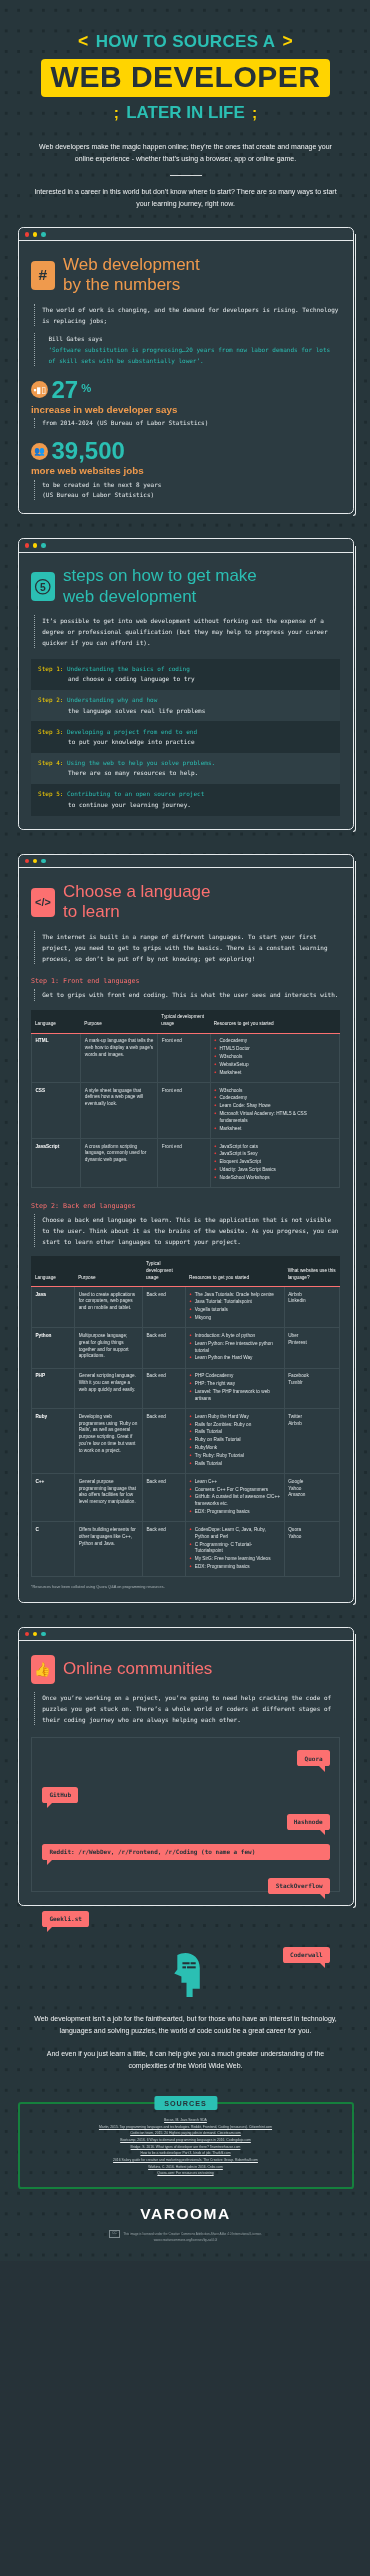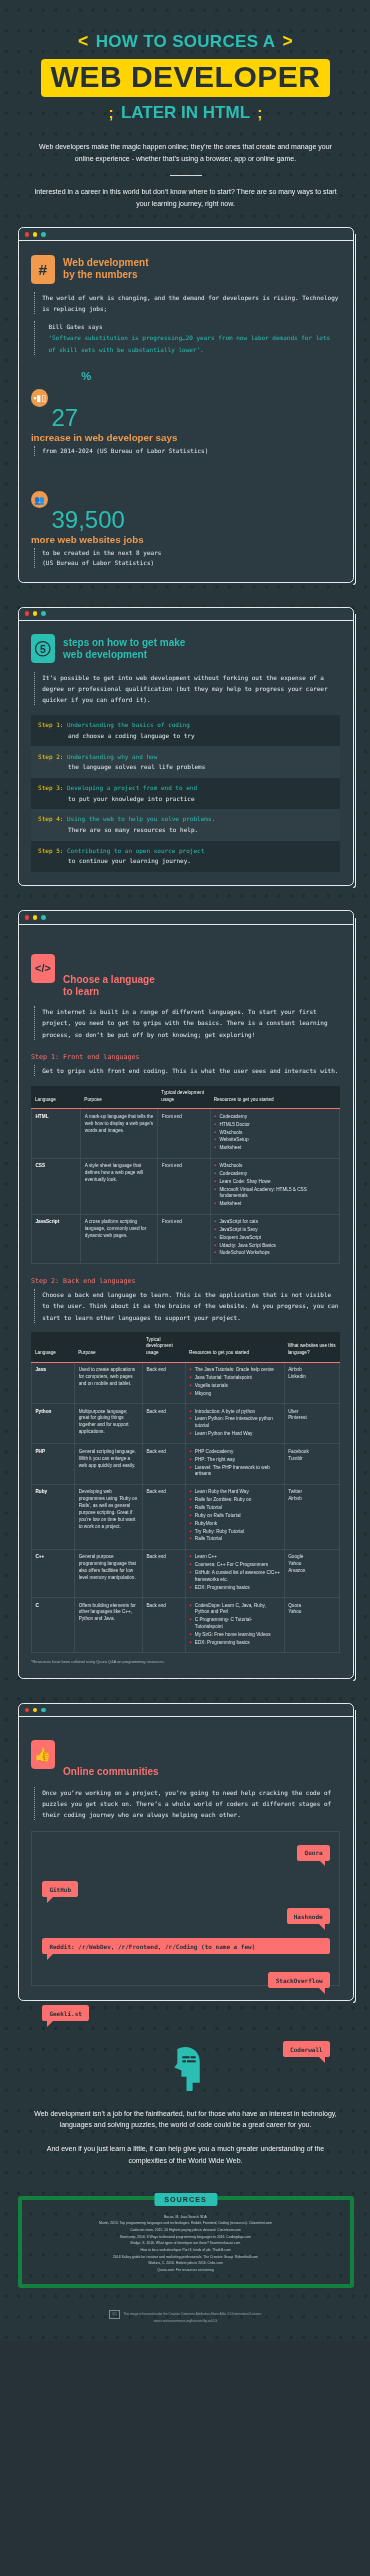--- a/index.html
+++ b/index.html
@@ -90,45 +90,45 @@
   .sec-head { display: flex; align-items: center; gap: 8.2px; margin-bottom: 8.2px; }
   .sec-icon {
     width: 24px; height: 29px; border-radius: 4.1px;
     display: flex; align-items: center; justify-content: center;
     flex: 0 0 auto; color: #263238;
   }
   .ic-orange { background: #ef9a4d; }
   .ic-teal { background: #2bbfb3; }
   .ic-red { background: #fc7070; }
   .sec-icon .glyph { font-size: 15.5px; font-weight: bold; line-height: 1; }
-  .sec-title { font-size: 10px; font-weight: bold; line-height: 1.2; }
+  .sec-title { font-size: 17px; font-weight: normal; line-height: 1.2; }
   .t-orange { color: #ef9a4d; }
   .t-teal { color: #2bbfb3; }
-  .t-red { color: #fc7070; margin-top: 36px; }
+  .t-red { color: #fc7070; }
 
   
   .mono {
     font-family: "DejaVu Sans Mono", monospace;
     font-size: 6px; line-height: 1.85; color: #e7ecee;
   }
   .dotted {
     border-left: 1px dotted #9aa7ab; padding-left: 7.2px; margin-left: 3.1px;
   }
   .quote-block { margin-top: 7.2px; padding-left: 13.4px; }
   .quote-teal { color: #2bbfb3; }
 
   
   .stat { margin-top: 11.3px; }
   .stat-row { display: flex; align-items: center; gap: 3.1px; }
   .stat-badge {
     width: 17.5px; height: 17.5px; border-radius: 50%; background: #ef9a4d;
     display: flex; align-items: center; justify-content: center;
     color: #fff; font-size: 8.8px; flex: 0 0 auto;
   }
-  .stat-num { font-size: 24px; font-weight: normal; color: #2bbfb3; line-height: 1; margin-top: 40px; }
+  .stat-num { font-size: 24px; font-weight: bold; color: #2bbfb3; line-height: 1; }
   .stat-unit { font-size: 11.3px; font-weight: bold; color: #2bbfb3; align-self: flex-start; margin-top: 4.1px; }
   .stat-label { font-size: 9.8px; font-weight: bold; color: #ef9a4d; margin: 2.1px 0 3.1px; }
   .stat-sub { font-family: "DejaVu Sans Mono", monospace; font-size: 6px; line-height: 1.7; color: #e7ecee; }
 
   
   .steps { margin-top: 10.3px; }
   .step {
     font-family: "DejaVu Sans Mono", monospace;
     font-size: 6px; line-height: 1.75;
     padding: 5.2px 7.2px;
@@ -184,21 +184,21 @@
   }
   .bubble.tail-l::after { left: 5.2px; border-width: 6.2px 6.2px 0 0; border-color: #fc7070 transparent transparent transparent; }
   .bubble.tail-r::after { right: 5.2px; border-width: 0 6.2px 6.2px 0; border-color: transparent #fc7070 transparent transparent; }
 
   
   .closing { text-align: center; padding: 20.6px 31px 5.2px; }
   .head-icon { margin: 0 auto 13.4px; display: block; }
   .closing p { font-size: 7px; line-height: 1.7; color: #f3f5f6; margin-bottom: 11.3px; }
 
   
-  .sources-wrap { margin: 13.4px 17.5px 0; border: 4px solid #15803d; border-radius: 3.1px; padding: 13.4px 11.3px 10.3px; position: relative; }
+  .sources-wrap { margin: 13.4px 17.5px 0; border: 2px solid #15803d; border-radius: 3.1px; padding: 13.4px 11.3px 10.3px; position: relative; text-decoration: underline; }
   .sources-title {
     position: absolute; top: -7.2px; left: 50%; transform: translateX(-50%);
     background: #2bbfb3; color: #263238; font-weight: bold; font-size: 7.2px;
     letter-spacing: 1px; padding: 2.1px 10.3px; border-radius: 2.1px;
   }
   .src-line { font-size: 3.4px; color: #c3cccf; text-align: center; line-height: 1.95; }
 
   
   .footer { padding: 15.5px 0 17.5px; text-align: center; }
   .brand { font-size: 15.5px; font-weight: bold; letter-spacing: 1.5px; color: #fff; }
@@ -214,21 +214,21 @@
 
     <div class="hero">
       <div class="hero-line1">
         <span class="chev">&lt;</span>
         <span>HOW TO SOURCES A</span>
         <span class="chev">&gt;</span>
       </div>
       <div class="hero-band">WEB DEVELOPER</div>
       <div class="hero-line3">
         <span class="semi">;</span>
-        <span>LATER IN HTML</span>
+        <span>LATER IN LIFE</span>
         <span class="semi">;</span>
       </div>
     </div>
 
     <div class="intro">Web developers make the magic happen online; they’re the ones that create and manage your online experience - whether that’s using a browser, app or online game.</div>
     <div class="rule"></div>
     <div class="intro2">Interested in a career in this world but don’t know where to start? There are so many ways to start your learning journey, right now.</div>
 
     <div class="window">
       <div class="titlebar">
@@ -566,20 +566,21 @@
       <div class="src-line">Codecion team, 2015. 20 Highest paying jobs in demand. Cieceteam.com</div>
       <div class="src-line">Bootcamp, 2016. 6 Ways to demand programming languages in 2016. Codingdojo.com</div>
       <div class="src-line">Bridge, S. 2016. What types of developer are there? Teamtreehouse.com</div>
       <div class="src-line">How to be a web developer Part 3, kinds of job. Thatkfil.com</div>
       <div class="src-line">2016 Salary guide for creative and marketing professionals. The Creative Group. Roberthalf.com</div>
       <div class="src-line">Watkins, C. 2016. Hottest jobs in 2016. Cnbc.com</div>
       <div class="src-line">Quora.com: For resources on training</div>
     </div>
 
     <div class="footer">
+      <div class="brand">VAROOMA</div>
       <div class="cc">
         <span class="cc-badge">CC</span>
         <span>This image is licensed under the Creative Commons Attribution-Share Alike 4.0 International License. www.creativecommons.org/licenses/by-sa/4.0/</span>
       </div>
     </div>
 
   </div>
 </div>
 
 

